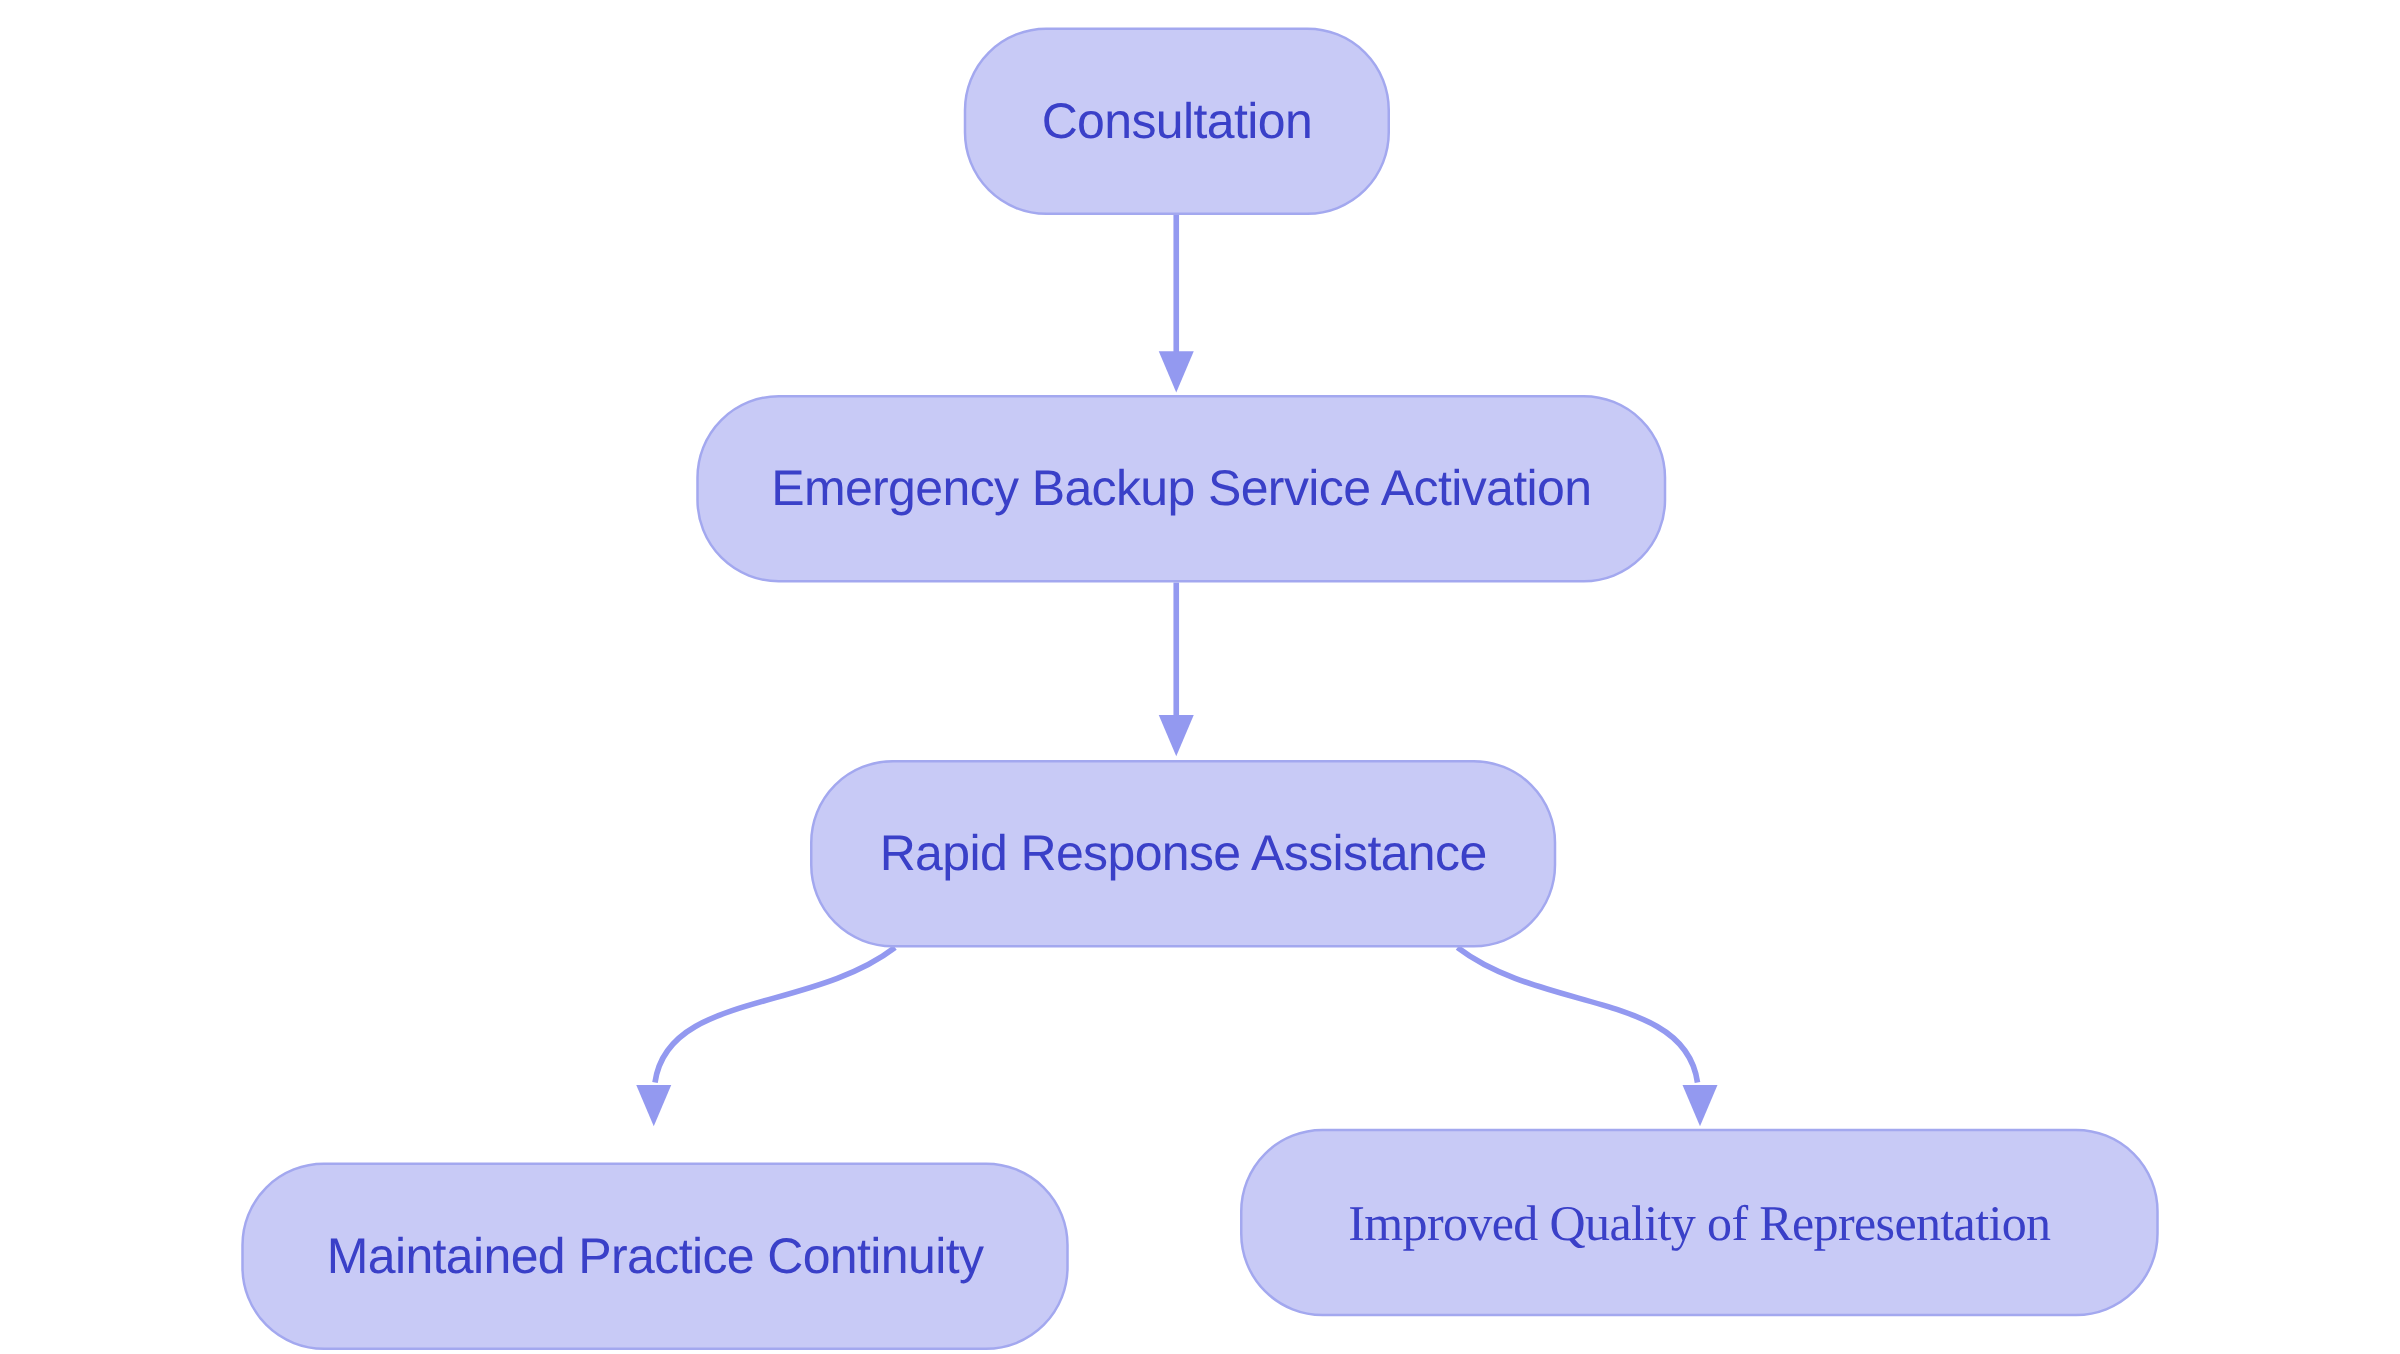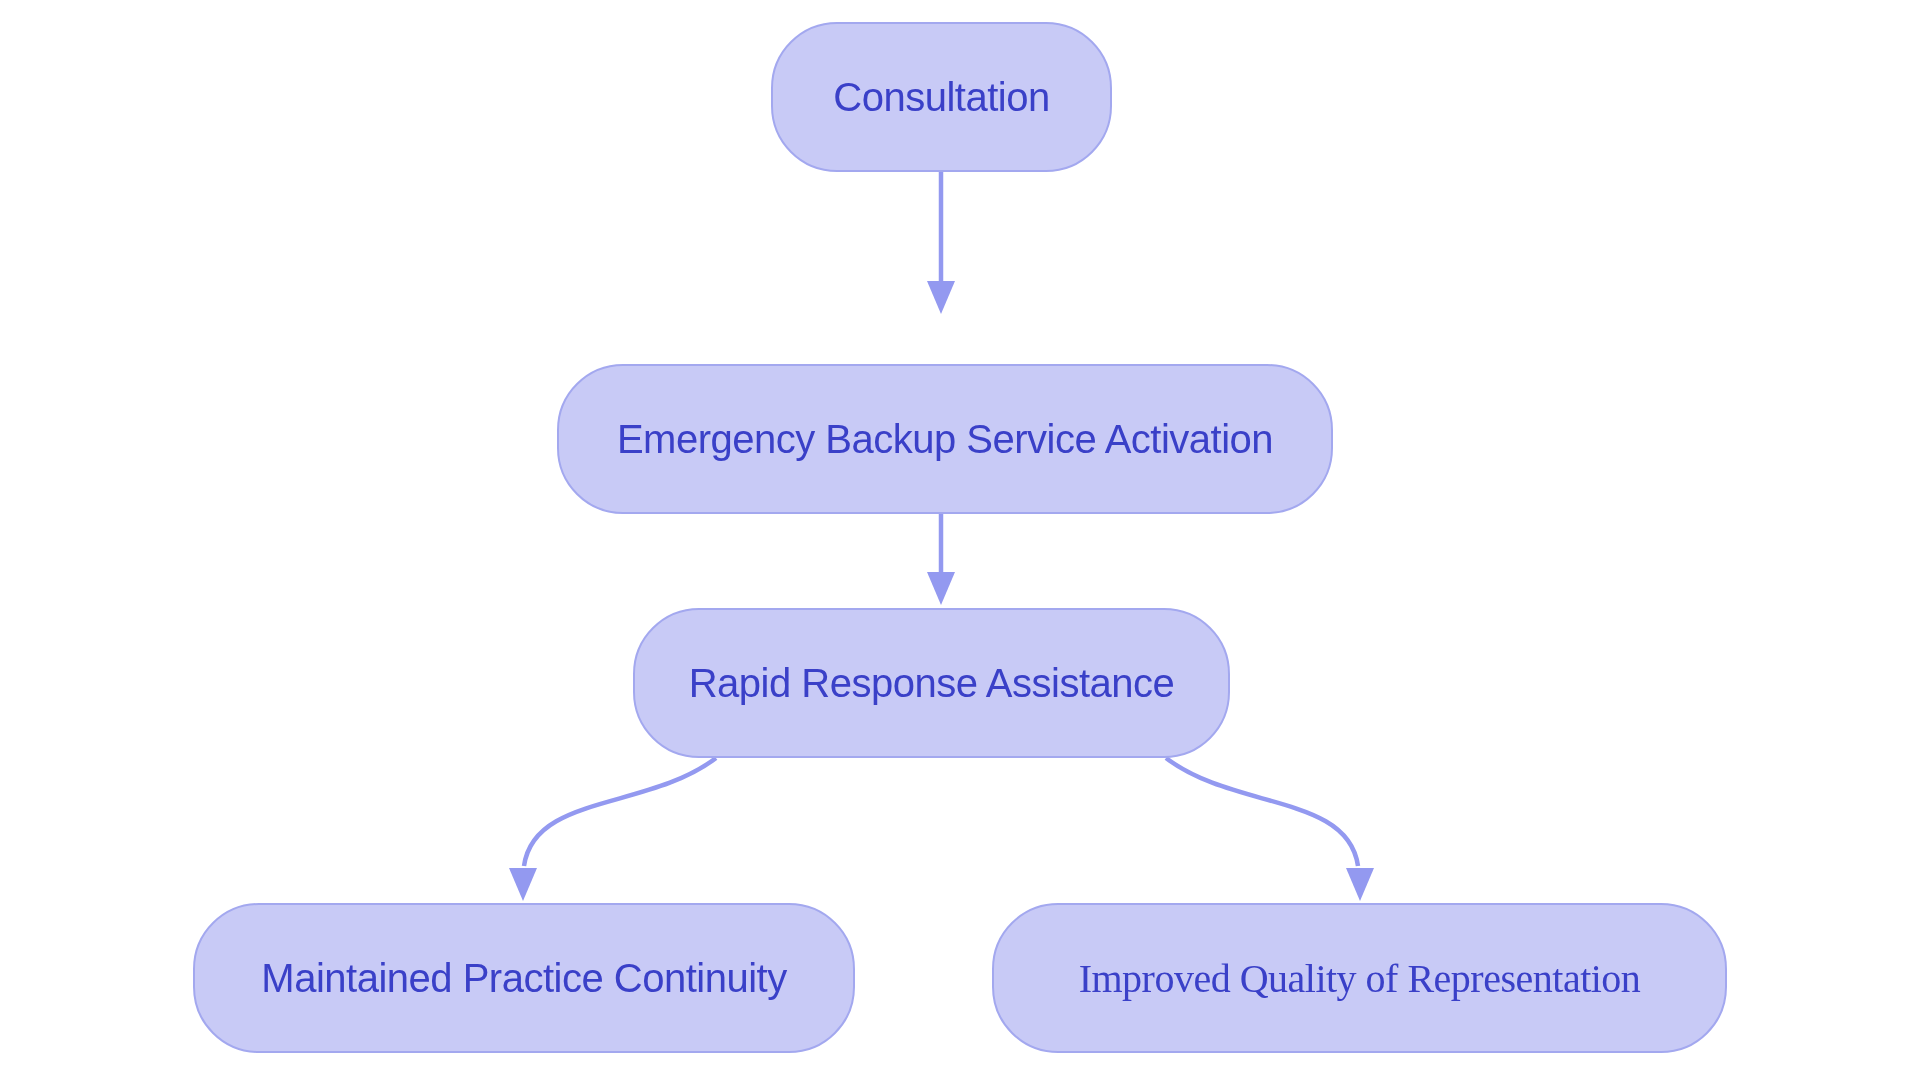--- a/index.html
+++ b/index.html
@@ -33,23 +33,23 @@
     display: flex;
     align-items: center;
     justify-content: center;
     text-align: center;
     color: #3a40c8;
     font-size: 40px;
     letter-spacing: -0.5px;
     white-space: nowrap;
   }
   .node-consultation { left: 771px; top: 22px;  width: 341px; }
-  .node-emergency    { left: 557px; top: 316px; width: 776px; margin-top: 48px; }
-  .node-rapid        { left: 633px; top: 608px; width: 597px; text-align: center; }
-  .node-maintained   { left: 193px; top: 903px; width: 662px; }
+  .node-emergency    { left: 557px; top: 316px; width: 776px; }
+  .node-rapid        { left: 648px; top: 608px; width: 597px; text-align: center; }
+  .node-maintained   { left: 193px; top: 930px; width: 662px; }
   .node-improved     { left: 992px; top: 903px; width: 735px; font-family: Liberation Serif, serif; }
 </style>
 </head>
 <body>
 
 <div class="canvas">
 
   <svg class="edges-layer" viewBox="0 0 1920 1083" xmlns="http://www.w3.org/2000/svg">
     <g stroke="#9399f0" stroke-width="4.5" fill="none">
 

